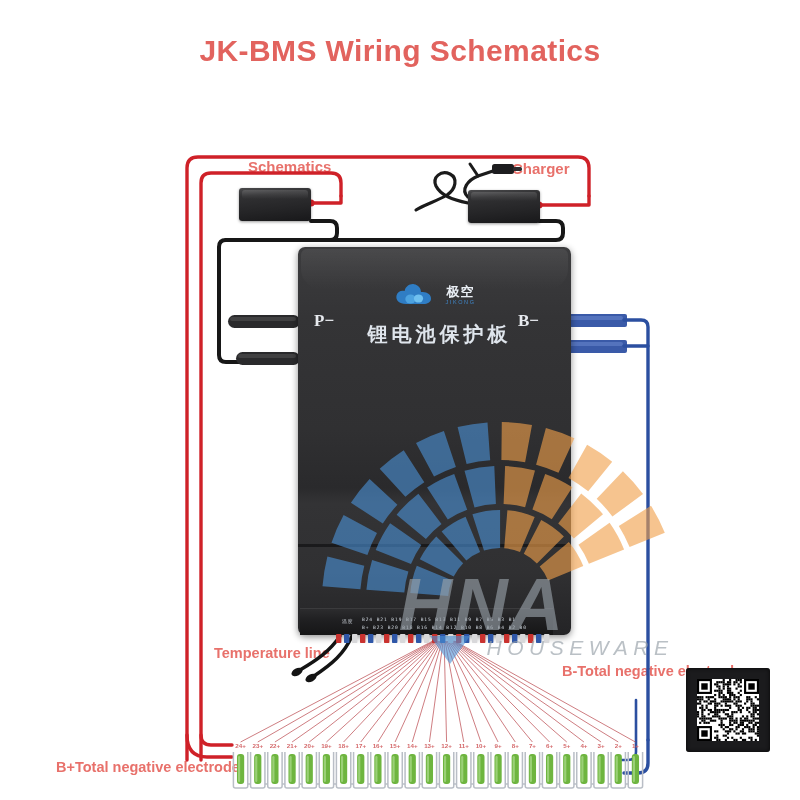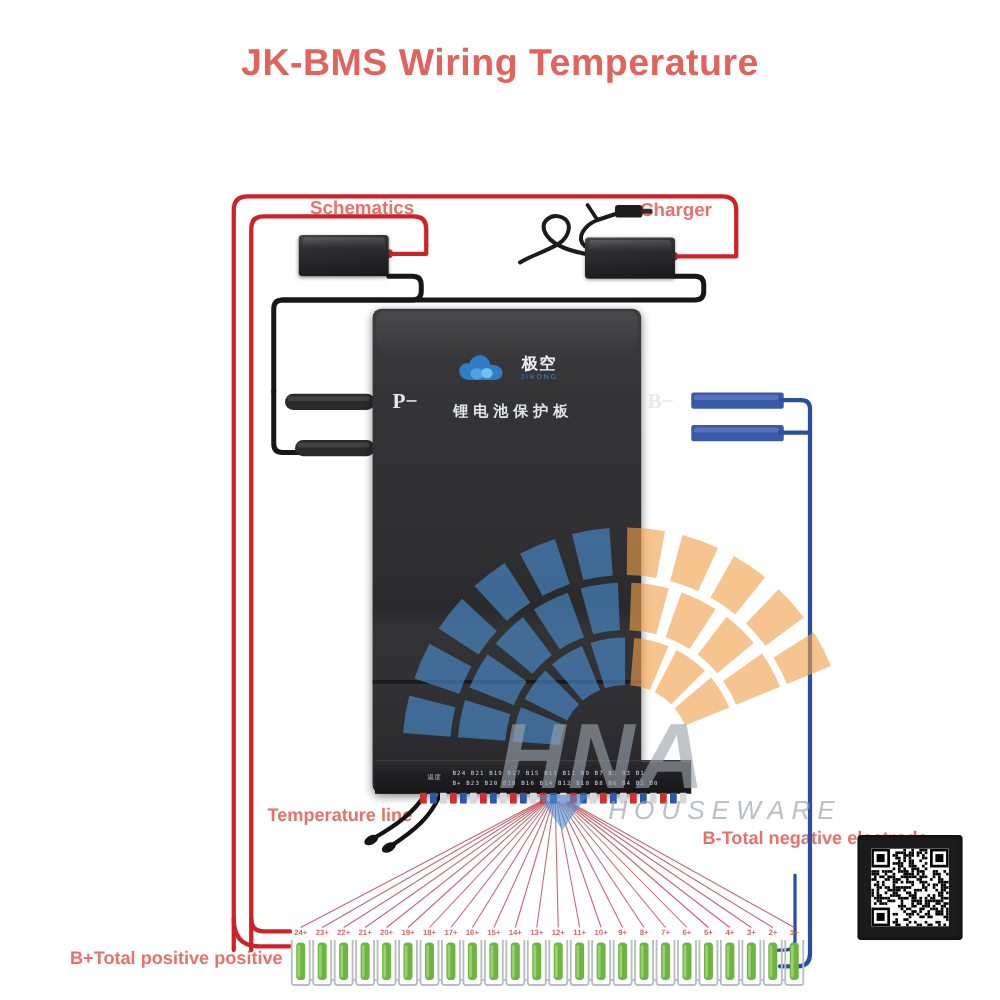--- a/index.html
+++ b/index.html
@@ -61,21 +61,21 @@
   #wires-blue { z-index: 2; }
   #balance    { z-index: 2; }
   #cells      { z-index: 4; }
   #watermark  { z-index: 6; }
 
   
   #bms-board {
     position: absolute;
     left: 298px;
     top: 247px;
-    width: 215px;
+    width: 273px;
     height: 388px;
     border-radius: 7px;
     background:
       linear-gradient(180deg,#3c3c3e 0%,#343436 18%,#303032 47%,#2a2a2c 62%,#333335 66%,#303032 84%,#242426 100%);
     box-shadow: 0 2px 7px rgba(0,0,0,0.45);
     z-index: 3;
   }
   #bms-board::after {
     
     content: "";
@@ -117,21 +117,21 @@
   }
   #brand-en {
     color: #3f86c8;
     font-size: 5.5px;
     letter-spacing: 1.6px;
     font-family: "Liberation Sans", sans-serif;
   }
   #board-subtitle {
     margin-top: 13px;
     color: #dfe5ec;
-    font-size: 12px;
+    font-size: 20px;
     font-weight: 700;
     letter-spacing: 4px;
     font-family: Liberation Mono, monospace;
     margin-left: 10px;
   }
 
   
   .terminal-mark {
     position: absolute;
     color: #e6e9ee;
@@ -244,21 +244,21 @@
     font-size: 6.2px;
     font-weight: 700;
     fill: #d4686a;
   }
 </style>
 </head>
 <body>
 
 <div id="page" style="background: rgb(255, 255, 255);">
 
-  <div id="title" style="color: rgb(226, 99, 94);">JK-BMS  Wiring Temperature</div>
+  <div id="title" style="color: rgb(226, 99, 94);">JK-BMS  Wiring Schematics</div>
 
   <svg class="layer" id="wires-red" viewBox="0 0 800 800">
 
     <path d="M 187 760 L 187 168 Q 187 157 198 157 L 578 157 Q 589 157 589 168 L 589 196" fill="none" stroke="#cf2128" stroke-width="3.4" stroke-linecap="round" stroke-linejoin="round"></path>
 
     <path d="M 201 760 L 201 183 Q 201 173 211 173 L 331 173 Q 341 173 341 183 L 341 196" fill="none" stroke="#cf2128" stroke-width="3.4" stroke-linecap="round" stroke-linejoin="round"></path>
 
     <path d="M 187 735 Q 187 757 207 757 L 232 757" fill="none" stroke="#cf2128" stroke-width="3.4" stroke-linecap="round" stroke-linejoin="round"></path>
     <path d="M 201 735 Q 201 745 211 745 L 232 745" fill="none" stroke="#cf2128" stroke-width="3.4" stroke-linecap="round" stroke-linejoin="round"></path>
 
@@ -970,21 +970,21 @@
         <rect x="192" y="0" width="5.4" height="9" rx="0.8" fill="#c9322f"></rect>
         <rect x="200" y="0" width="5.4" height="9" rx="0.8" fill="#2f57a8"></rect>
         <rect x="208" y="0" width="5.4" height="9" rx="0.8" fill="#d8d8da"></rect>
       </g>
   </svg>
 
   <div class="lbl" id="label-controller" style="color: rgb(232, 113, 107);">Schematics</div>
   <div class="lbl" id="label-charger" style="color: rgb(232, 113, 107);">Charger</div>
   <div class="lbl" id="label-temp" style="color: rgb(232, 113, 107);">Temperature line</div>
   <div class="lbl" id="label-bneg" style="color: rgb(232, 113, 107);">B-Total negative electrode</div>
-  <div class="lbl" id="label-bpos" style="color: rgb(232, 113, 107);">B+Total positive positive</div>
+  <div class="lbl" id="label-bpos" style="color: rgb(232, 113, 107);">B+Total negative electrode</div>
 
   <svg class="layer" id="watermark" viewBox="0 0 800 800">
     <g id="wm-fan">
         <path d="M 448.2 596.0
           L 410.3 593.1
           A 90 90 0 0 1 416.8 565.7
           L 451.9 580.2
           A 52 52 0 0 0 448.2 596.0 Z" fill="#4a8fd4" opacity="0.62"></path>
         <path d="M 453.7 576.4
           L 419.8 559.2

